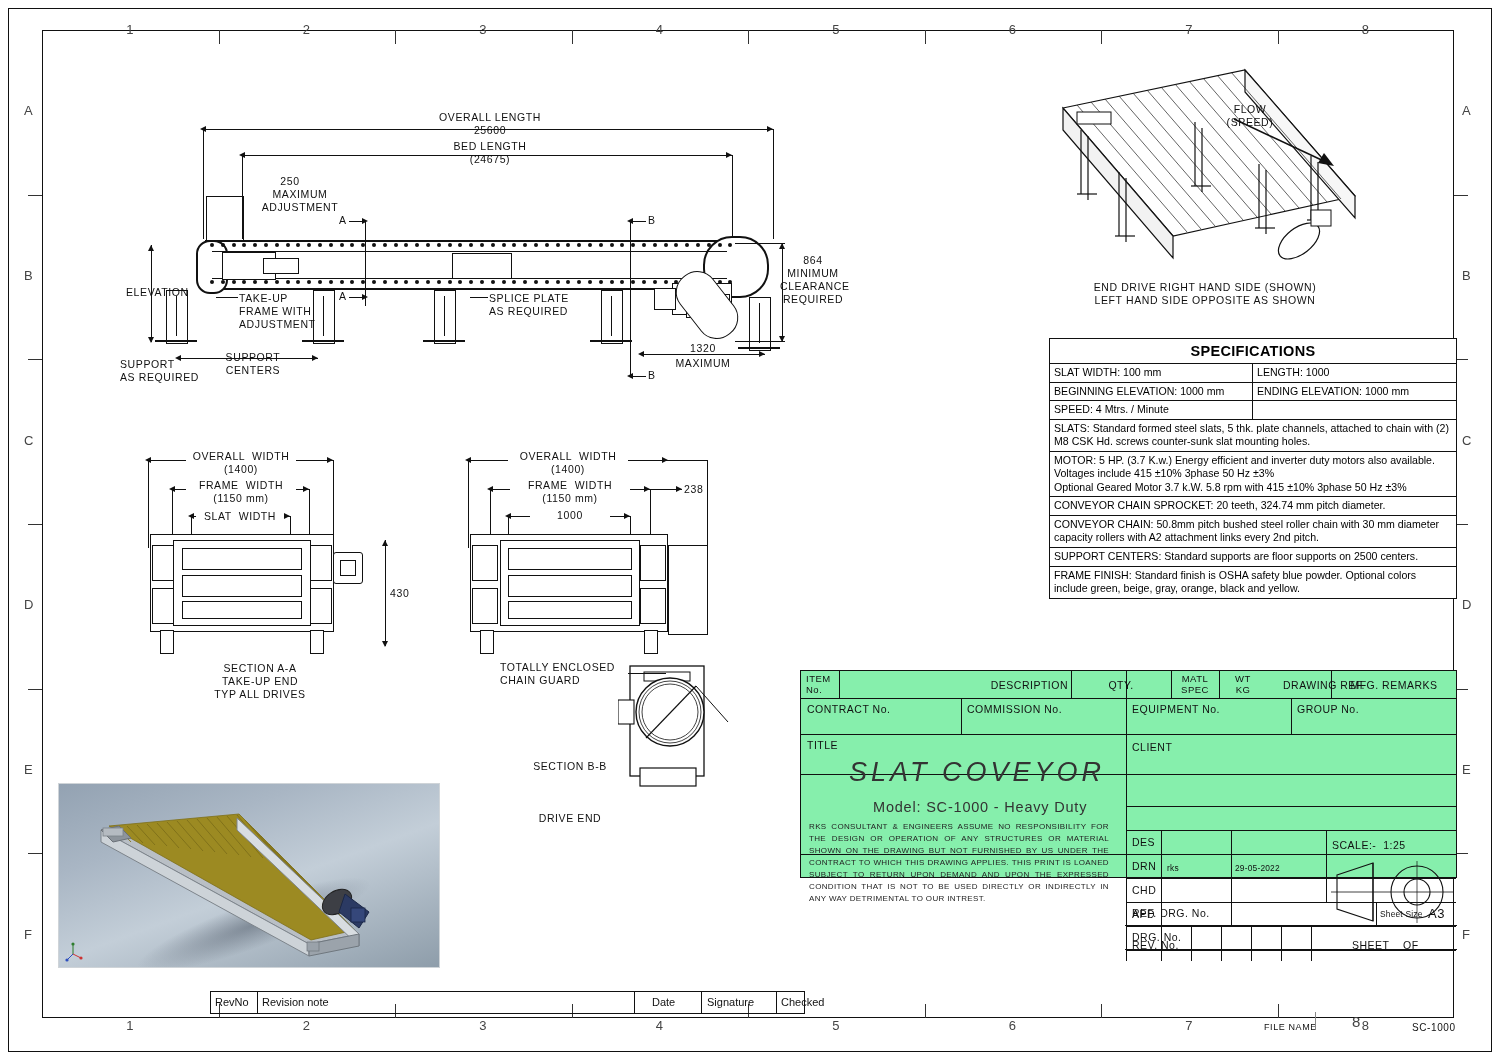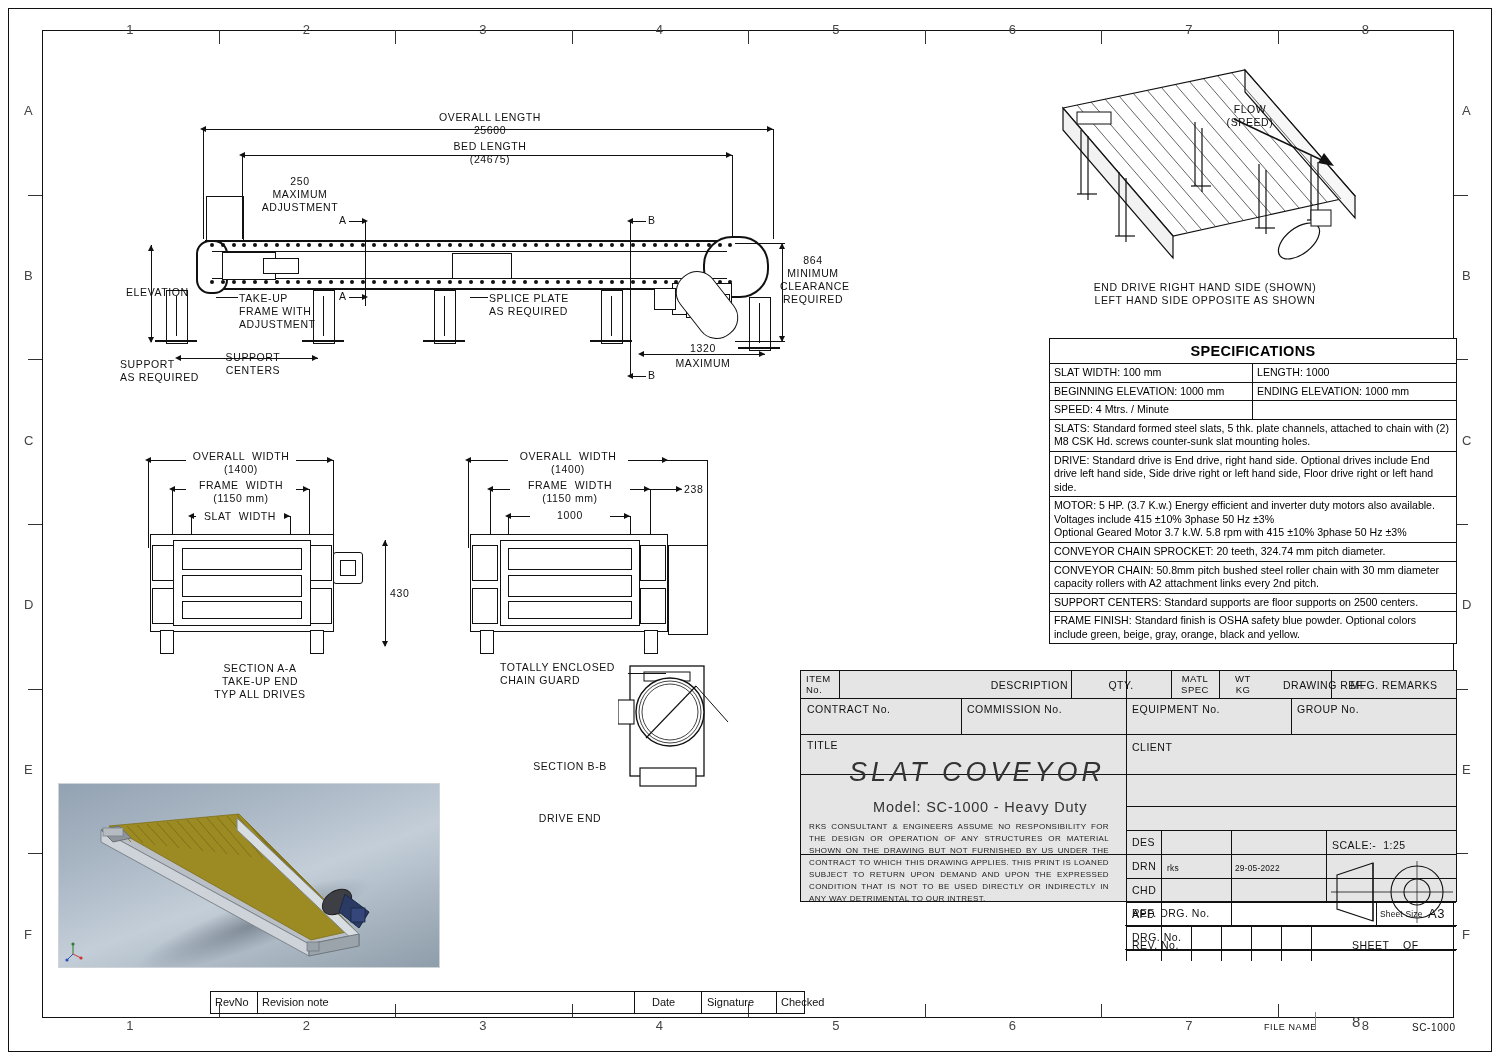--- a/index.html
+++ b/index.html
@@ -46,22 +46,22 @@
               border-bottom:1.2px solid #111;letter-spacing:.3px;}
   .spec-row{display:flex;border-bottom:1px solid #111;}
   .spec-row:last-child{border-bottom:none;}
   .spec-cell{padding:2px 4px;font-size:10.6px;line-height:1.28;flex:1 1 0;
              box-sizing:border-box;}
   .spec-cell.half{flex:0 0 50%;border-right:1px solid #111;}
   .spec-cell.half2{flex:0 0 50%;}
   .spec-cell.full{flex:1 1 100%;}
 
   
-  .tblock{position:absolute;left:800px;top:670px;width:657px;height:232px;
-          border:1.3px solid #111;box-sizing:border-box;background:#e5e5e5;}
+  .tblock{position:absolute;left:800px;top:670px;width:657px;height:208px;
+          border:1.3px solid #111;box-sizing:border-box;background:#86efac;}
   .tb-ln{position:absolute;background:#111;}
   .tb-t{position:absolute;font-size:10.5px;letter-spacing:.5px;color:#111;white-space:pre;}
   .tb-t.sm{font-size:8.4px;letter-spacing:.2px;}
   .tb-t.c{text-align:center;}
   .tb-title{position:absolute;font-size:27px;letter-spacing:4px;color:#333;
             font-family:"Liberation Sans",sans-serif;}
   .tb-model{position:absolute;font-size:14.5px;letter-spacing:.8px;color:#333;}
   .disc{position:absolute;font-size:8px;line-height:1.5;letter-spacing:.35px;
         color:#222;width:300px;text-align:justify;}
 
@@ -165,21 +165,21 @@
     <div class="arrL" style="left:239px;top:152px;"></div>
     <div class="arrR" style="left:726px;top:152px;"></div>
     <div class="ln lnv" style="left:242px;top:155px;height:84px;"></div>
     <div class="ln lnv" style="left:732px;top:155px;height:84px;"></div>
     <div class="dtext c" style="left:400px;top:140px;width:180px;">BED LENGTH</div>
     <div class="dtext c" style="left:400px;top:153px;width:180px;">(24675)</div>
 
     <div class="ln lnh" style="left:206px;top:196px;width:38px;"></div>
     <div class="ln lnv" style="left:206px;top:196px;height:44px;"></div>
     <div class="ln lnv" style="left:243px;top:196px;height:44px;"></div>
-    <div class="dtext c" style="left:250px;top:175px;width:100px;">250</div>
+    <div class="dtext c" style="left:240px;top:175px;width:100px;">250</div>
     <div class="dtext c" style="left:250px;top:188px;width:100px;">MAXIMUM</div>
     <div class="dtext c" style="left:250px;top:201px;width:100px;">ADJUSTMENT</div>
 
     <div class="dtext" style="left:339px;top:214px;">A</div>
     <div class="ln lnh" style="left:349px;top:221px;width:16px;"></div>
     <div class="arrR" style="left:362px;top:218px;"></div>
     <div class="ln lnv" style="left:365px;top:221px;height:85px;"></div>
     <div class="dtext" style="left:339px;top:290px;">A</div>
     <div class="ln lnh" style="left:349px;top:297px;width:16px;"></div>
     <div class="arrR" style="left:362px;top:294px;"></div>
@@ -584,23 +584,20 @@
           <div class="spec-cell half2">ENDING ELEVATION: 1000 mm</div>
         </div>
         <div class="spec-row">
           <div class="spec-cell half">SPEED: 4 Mtrs. / Minute</div>
           <div class="spec-cell half2"></div>
         </div>
         <div class="spec-row">
           <div class="spec-cell full" style="white-space: pre-line;">SLATS: Standard formed steel slats, 5 thk. plate channels, attached to chain with (2) M8 CSK Hd. screws counter-sunk slat mounting holes.</div>
         </div>
         <div class="spec-row">
-          <div class="spec-cell full" style="white-space: pre-line;">DRIVE: Standard drive is End drive, right hand side. Optional drives include End drive left hand side, Side drive right or left hand side, Floor drive right or left hand side.</div>
-        </div>
-        <div class="spec-row">
           <div class="spec-cell full" style="white-space: pre-line;">MOTOR: 5 HP. (3.7 K.w.) Energy efficient and inverter duty motors also available. Voltages include 415 ±10% 3phase 50 Hz ±3%
 Optional Geared Motor 3.7 k.W. 5.8 rpm with 415 ±10% 3phase 50 Hz ±3%</div>
         </div>
         <div class="spec-row">
           <div class="spec-cell full" style="white-space: pre-line;">CONVEYOR CHAIN SPROCKET: 20 teeth, 324.74 mm pitch diameter.</div>
         </div>
         <div class="spec-row">
           <div class="spec-cell full" style="white-space: pre-line;">CONVEYOR CHAIN: 50.8mm pitch bushed steel roller chain with 30 mm diameter capacity rollers with A2 attachment links every 2nd pitch.</div>
         </div>
         <div class="spec-row">

